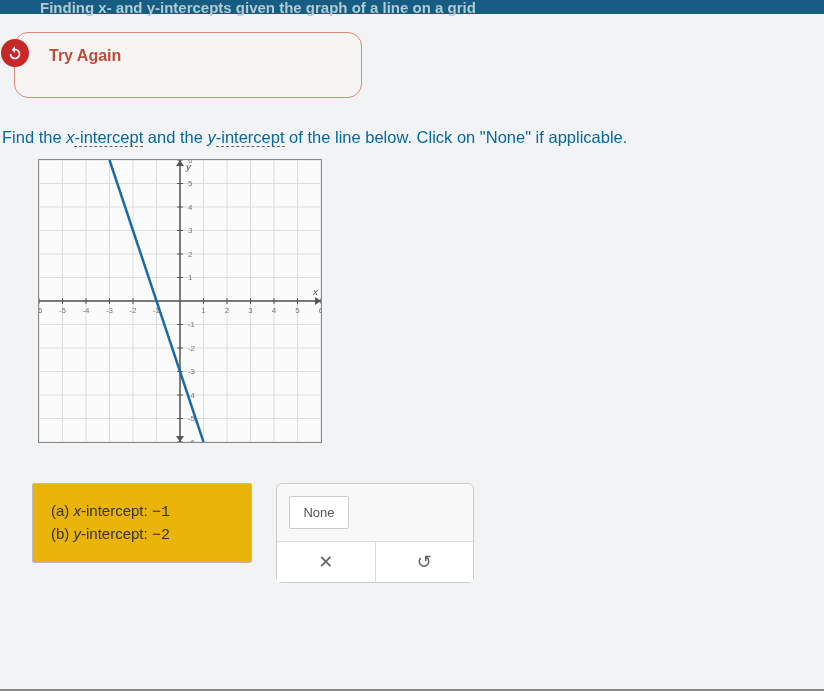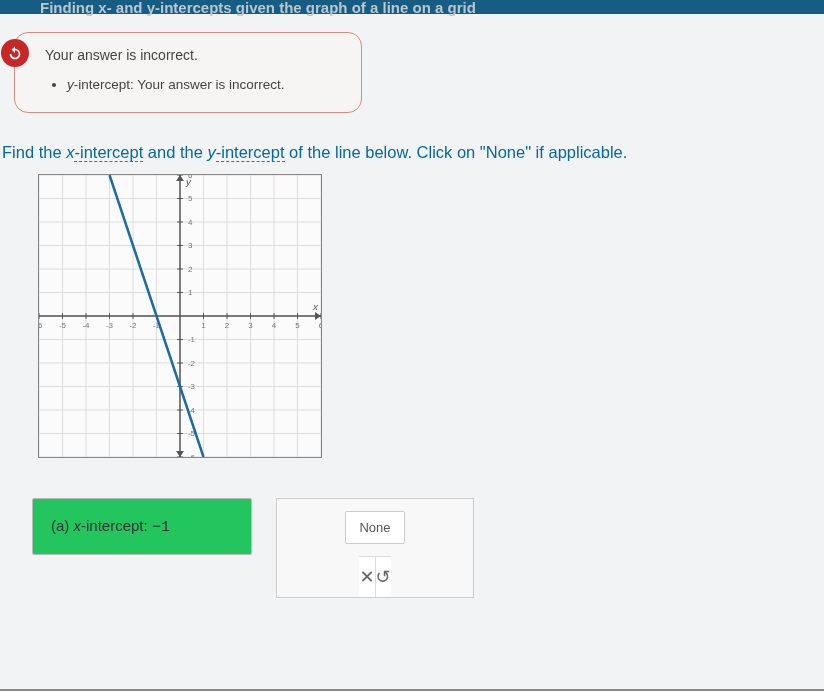--- a/index.html
+++ b/index.html
@@ -77,38 +77,37 @@
   .answers-row {
     margin: 40px 0 0 32px;
     display: flex;
     align-items: flex-start;
     gap: 24px;
   }
   .answer-box {
     border: 1px solid #bbb;
     border-radius: 2px;
     padding: 14px 18px;
-    background: #22c55e;
+    background: #eab308;
     min-width: 220px;
   }
   .answer-line {
     font-size: 15px;
     color: #333;
     margin: 4px 0;
   }
   .answer-line .var { font-style: italic; }
   .answer-val { font-family: 'Courier New', monospace; }
   .palette {
     border: 1px solid #ccc;
-    border-radius: 0;
+    border-radius: 6px;
     background: #f8f8f8;
     width: 198px;
     display: flex;
     flex-direction: column;
-    align-items: center;
   }
   .none-btn {
     margin: 12px;
     padding: 8px 12px;
     background: #fff;
     border: 1px solid #ccc;
     border-radius: 2px;
     font-size: 13px;
     color: #555;
     width: 60px;
@@ -144,28 +143,21 @@
 <div class="header-bar">
   <span>Finding x- and y-intercepts given the graph of a line on a grid</span>
 </div>
 
 <div class="feedback-card">
   <div class="try-icon">
     <svg viewBox="0 0 24 24" width="16" height="16">
         <path d="M12 5V2L7 7l5 5V8c3 0 5.5 2.5 5.5 5.5S15 19 12 19s-5.5-2.5-5.5-5.5H4c0 4.4 3.6 8 8 8s8-3.6 8-8-3.6-8-8-8z"></path>
       </svg>
   </div>
-  <div class="try-body">
-    <div>Your answer is incorrect.</div>
-    <ul>
-      <li>
-        <span class="var">y</span><span>-intercept: Your answer is incorrect.</span>
-      </li>
-    </ul>
-  </div>
+  <div class="try-title">Try Again</div>
 </div>
 
 <div class="question">
   <span>Find the </span><span class="var">x</span><span class="dotted">-intercept</span><span> and the </span><span class="var">y</span><span class="dotted">-intercept</span><span> of the line below. Click on "None" if applicable.</span>
 </div>
 
 <div class="graph-wrap">
   <svg class="graph-svg" id="graph-svg" viewBox="0 0 284 284">
       <line x1="0" y1="0" x2="0" y2="284" stroke="#ddd" stroke-width="1"></line>
       <line x1="23.666666666666664" y1="0" x2="23.666666666666664" y2="284" stroke="#ddd" stroke-width="1"></line>
@@ -250,20 +242,23 @@
       <text x="148" y="10" font-size="10" font-style="italic" fill="#555">y</text>
       <path d="M71 0 L165.66666666666669 284 " stroke="#1a6aa0" stroke-width="2.5" fill="none"></path>
     </svg>
 </div>
 
 <div class="answers-row">
   <div class="answer-box">
     <div class="answer-line">
       <span>(a) </span><span class="var">x</span><span>-intercept: </span><span class="answer-val">−1</span>
     </div>
+    <div class="answer-line">
+      <span>(b) </span><span class="var">y</span><span>-intercept: </span><span class="answer-val">−2</span>
+    </div>
   </div>
 
   <div class="palette">
     <button class="none-btn">None</button>
     <div class="palette-bar">
       <div class="palette-btn">
         <span>✕</span>
       </div>
       <div class="palette-btn">
         <span>↺</span>

